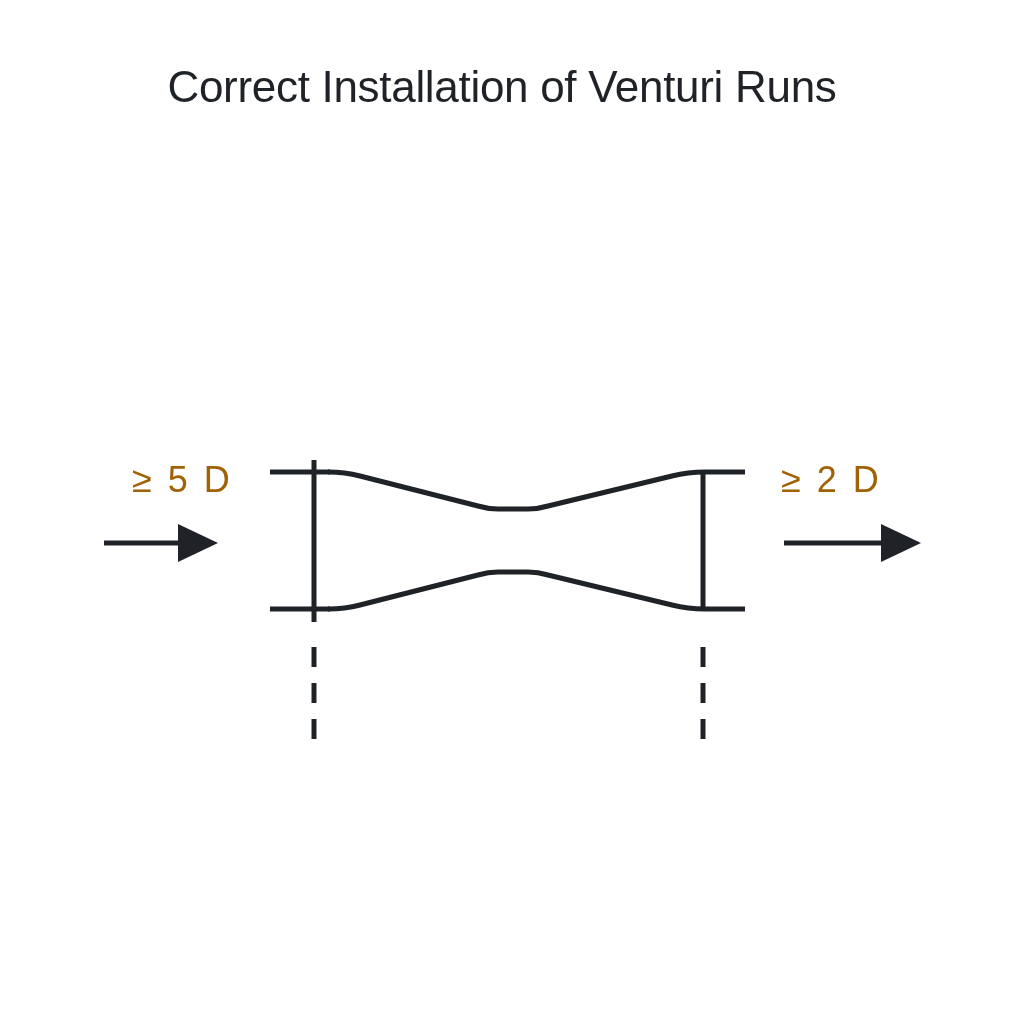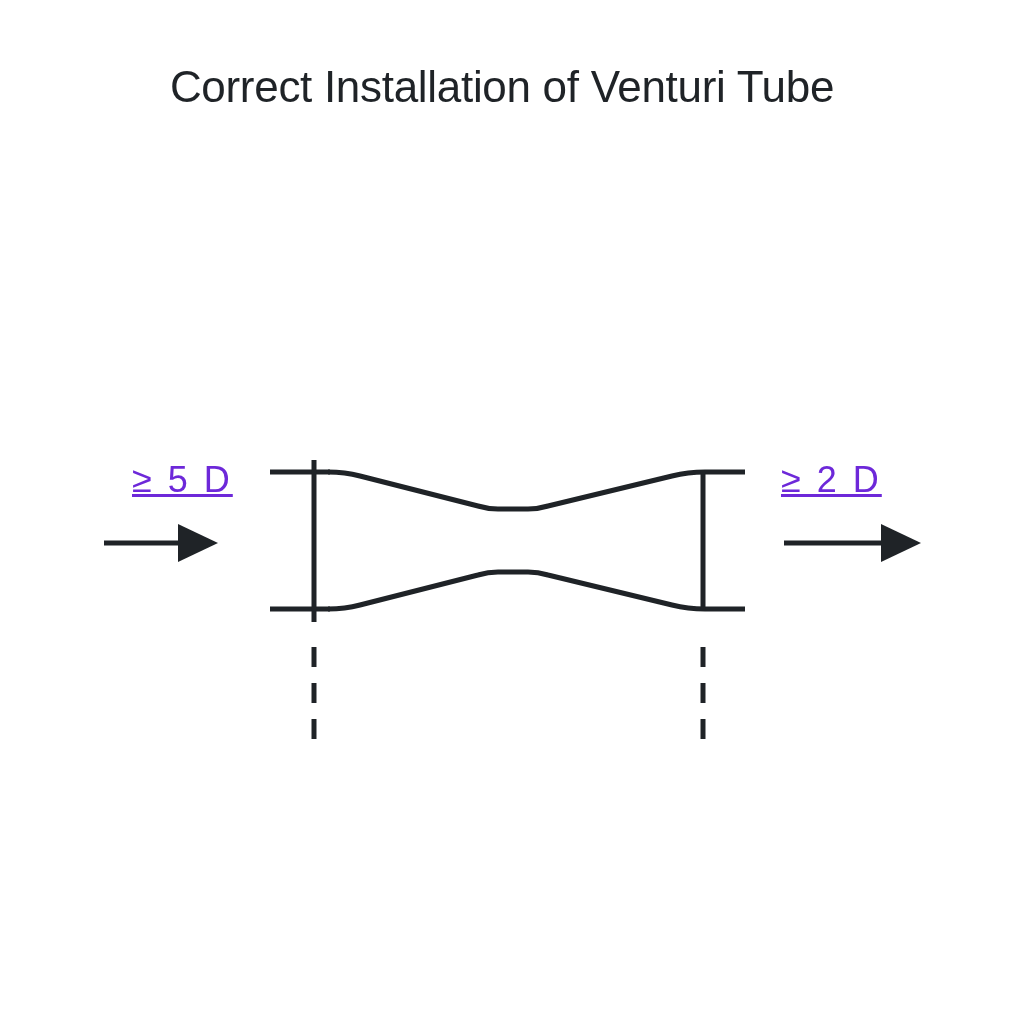--- a/index.html
+++ b/index.html
@@ -1,26 +1,26 @@
 <!DOCTYPE html>
 <html><head>
   <meta charset="utf-8">
   <style>
     html, body { margin: 0; padding: 0; background: #ffffff; }
     body { width: 1024px; height: 1024px; position: relative; overflow: hidden; font-family: "Liberation Sans", "DejaVu Sans", sans-serif; color: #1f2327; }
     .title { position: absolute; left: 0; top: 58px; width: 1004px; text-align: center; font-size: 44px; line-height: 58px; font-weight: 400; letter-spacing: -0.3px; color: #1f2327; }
     .title div { white-space: nowrap; }
-    .label { position: absolute; font-size: 36px; line-height: 40px; color: #6d28d9; letter-spacing: 3px; white-space: nowrap; text-decoration: underline; }
+    .label { position: absolute; font-size: 36px; line-height: 40px; color: #a16207; letter-spacing: 3px; white-space: nowrap; }
     svg.diagram { position: absolute; left: 0; top: 0; }
   </style>
 </head>
 <body>
 
 <div class="title">
-  <div>Correct Installation of Venturi Tube</div>
+  <div>Correct Installation of Venturi Runs</div>
 </div>
 
 <div class="label" style="left:132px; top:460px;">≥ 5 D</div>
 <div class="label" style="left:781px; top:460px;text-align:right;">≥ 2 D</div>
 
 <svg class="diagram" width="1024" height="1024" viewBox="0 0 1024 1024">
 
   <g>
     <line x1="104" y1="543" x2="185" y2="543" stroke="#1f2327" stroke-width="5"></line>
     <polygon points="178,524 218,543 178,562" fill="#1f2327"></polygon>

